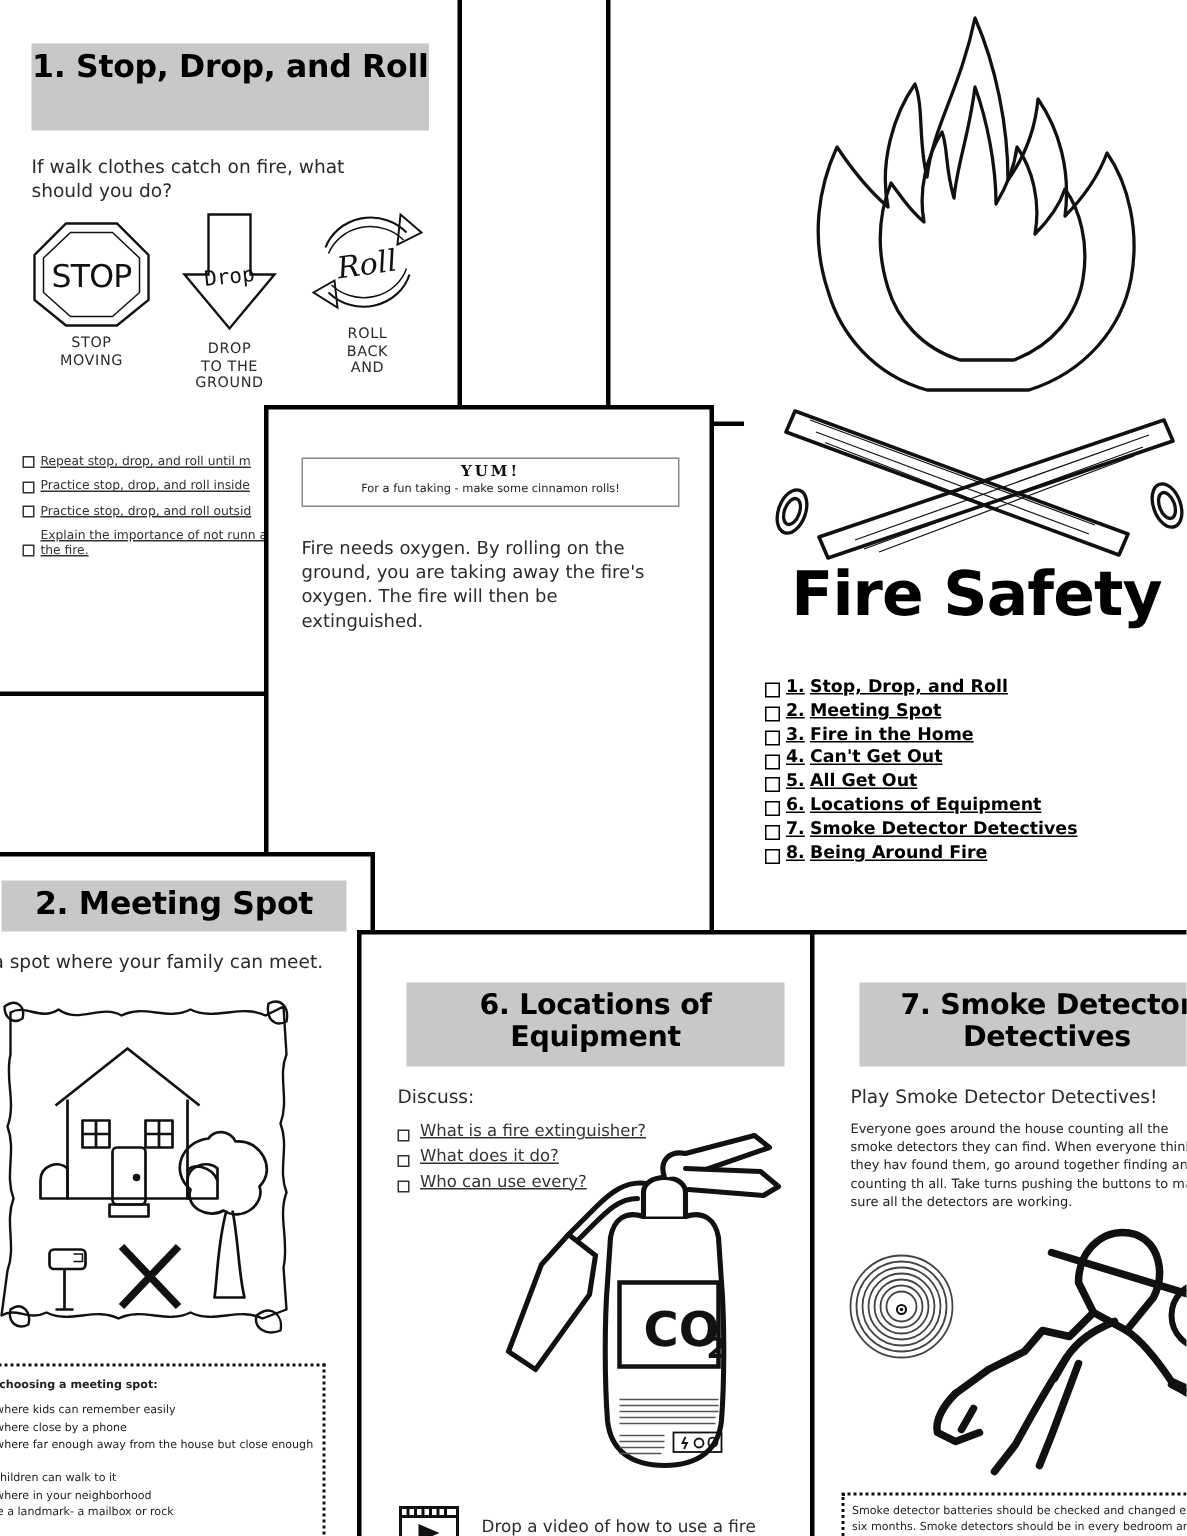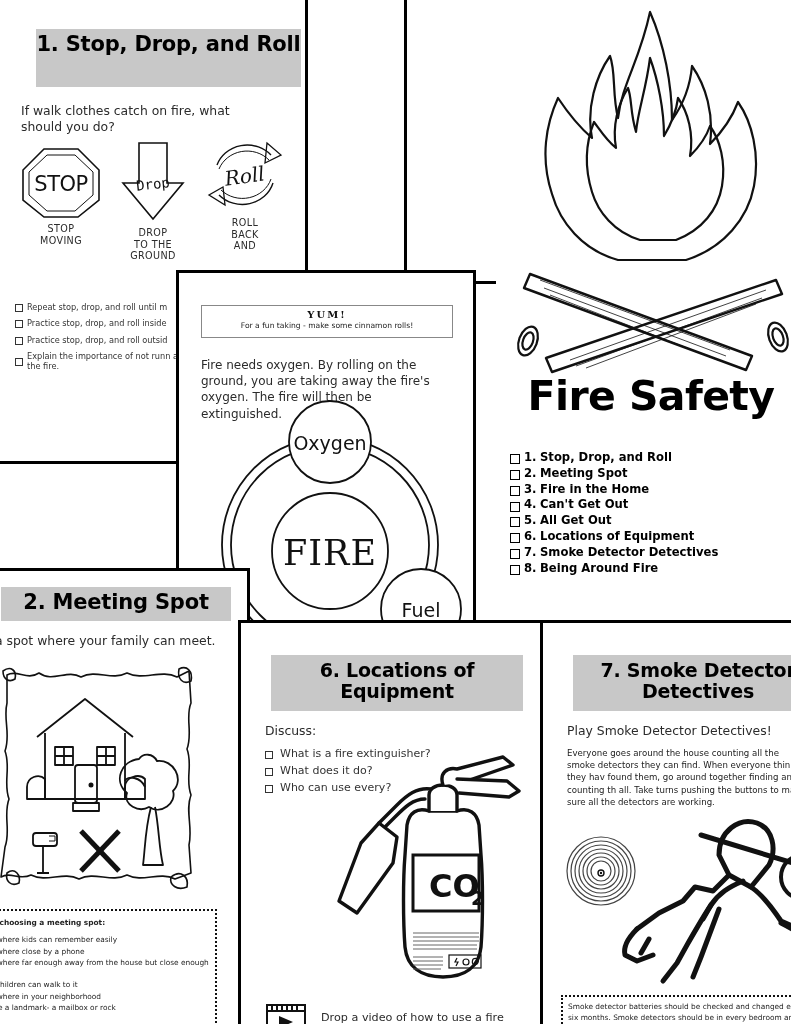--- a/index.html
+++ b/index.html
@@ -17,27 +17,27 @@
   #page-equip {left:238px; top:620px;  width:306px; height:420px;  z-index:5;}
   #page-smoke {left:540px; top:620px;  width:262px; height:420px;  z-index:5;}
 
   .hdr{background:#c8c8c8;text-align:center;font-weight:bold;line-height:1.12;
        color:#000;letter-spacing:-0.2px;}
 
   .ptxt{color:#2b2b2b;line-height:1.32;}
 
   
   .cklist{list-style:none;margin:0;padding:0;}
-  .ckrow{display:flex;align-items:center;}
+  .ckrow{display:flex;align-items:flex-end;text-decoration:underline;}
   .ckbox{flex:0 0 auto;display:inline-block;border:1px solid #333;background:#fff;}
   .ckt{flex:1 1 auto;}
 
   
   #page-sdr .hdr{position:absolute;left:26px;top:32px;width:265px;height:58px;
-                 font-size:21px;padding-top:4px;box-sizing:border-box;margin-left:15px;}
+                 font-size:21px;padding-top:4px;box-sizing:border-box;}
   #p1-q{position:absolute;left:26px;top:106px;width:240px;font-size:12.4px;}
   #p1-icons{position:absolute;left:22px;top:146px;width:272px;height:125px;}
   .sdrcell{position:absolute;width:88px;text-align:center;}
   .sdrcell .cap{font-size:9.6px;line-height:1.22;letter-spacing:.4px;color:#2b2b2b;margin-top:4px;}
   #p1-checks{position:absolute;left:20px;top:305px;width:250px;font-size:8.2px;color:#333;}
   #p1-checks .ckrow{margin-bottom:6px;line-height:1.25;}
   #p1-checks .ckbox{width:6px;height:6px;margin:2px 4px 0 0;}
 
   
   #cover-title{position:absolute;left:10px;top:378px;width:290px;text-align:center;
@@ -232,34 +232,20 @@
 </div>
 
 <div class="page" id="page-tri">
   <div id="yum">
     <div class="y1">YUM!</div>
     <div class="y2">For a fun taking - make some cinnamon rolls!</div>
   </div>
 
   <div id="p3-txt" class="ptxt">Fire needs oxygen. By rolling on the ground, you are taking away the fire's oxygen. The fire will then be extinguished.</div>
 
-  <div id="tri-wrap">
-    <svg width="266" height="230" viewBox="0 0 266 230">
-      <g fill="none" stroke="#111" stroke-width="1.8">
-        <circle cx="133" cy="132" r="108"></circle>
-        <circle cx="133" cy="132" r="99"></circle>
-      </g>
-      <circle cx="133" cy="29" r="41" fill="#fff" stroke="#111" stroke-width="1.8"></circle>
-      <circle cx="133" cy="138" r="58" fill="#fff" stroke="#111" stroke-width="1.8"></circle>
-      <circle cx="224" cy="196" r="40" fill="#fff" stroke="#111" stroke-width="1.8"></circle>
-      <text x="133" y="37" text-anchor="middle" font-size="19" font-family="'DejaVu Sans',sans-serif" fill="#111">Oxygen</text>
-      <text x="133" y="152" text-anchor="middle" font-size="35" font-family="'DejaVu Serif',serif" fill="#111" letter-spacing="1">FIRE</text>
-      <text x="224" y="204" text-anchor="middle" font-size="19" font-family="'DejaVu Sans',sans-serif" fill="#111">Fuel</text>
-    </svg>
-  </div>
 </div>
 
 <div class="page" id="page-meet">
   <div class="hdr">2. Meeting Spot</div>
   <div id="p2-sub" class="ptxt">ck a spot where your family can meet.</div>
 
   <div id="p2-pic">
     <svg width="212" height="240" viewBox="0 0 212 240">
       <g fill="none" stroke="#111" stroke-width="1.6" stroke-linejoin="round">
         <path d="M14,16 C24,10 34,22 46,14 C60,24 74,10 88,18 C104,10 118,22 134,14

